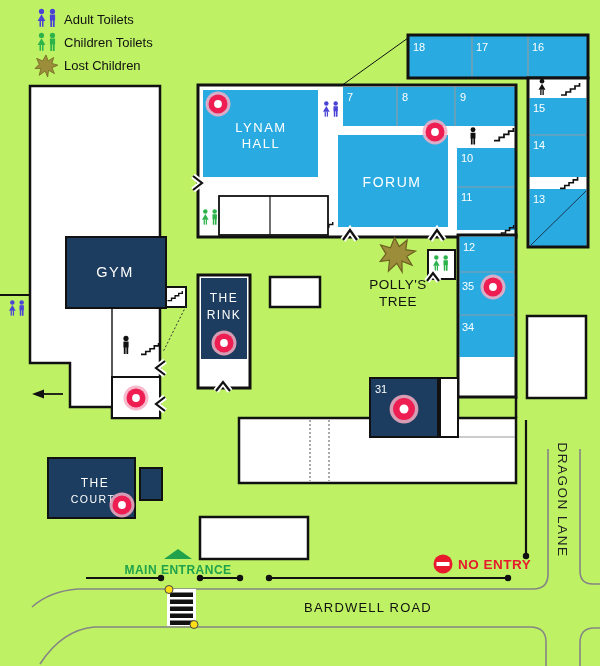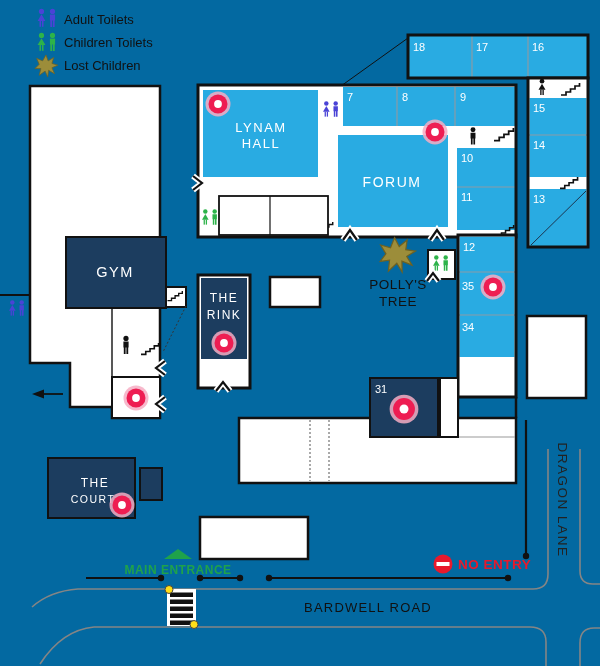--- a/index.html
+++ b/index.html
@@ -1,16 +1,16 @@
 <!DOCTYPE html>
 <html style="--room-blue: #29ABE2; --navy: #1C3D5F; --marker-pink: #EE1D52; --marker-halo: #F6ADC3; --entrance-green: #1FA24B; --no-entry-red: #E8192C; --adult-toilet-blue: #4A43D6; --children-toilet-green: #2DB34A; --leaf-olive: #9C8D3A; --crossing-yellow: #FFDE17;"><head>
 <meta charset="utf-8">
 <style>
   html,body{margin:0;padding:0;background:#fff;}
-  #map{position:relative;width:600px;height:666px;background:#0369a1;overflow:hidden;}
+  #map{position:relative;width:600px;height:666px;background:#bef264;overflow:hidden;}
   svg{display:block;}
   text{font-family:"Liberation Sans","DejaVu Sans",sans-serif;}
   .wall{fill:none;stroke:#111;}
   .white-room{fill:#fff;stroke:#111;}
   .blue{fill:var(--room-blue,#29ABE2);}
   .navy{fill:var(--navy,#1C3D5F);stroke:#111;stroke-width:2;}
   .divider{stroke:#8C9BA5;stroke-width:1.2;}
   .room-label{fill:#fff;font-size:11px;}
   .bldg-label{fill:#fff;letter-spacing:1.5px;}
   .chev-under{fill:none;stroke:#fff;stroke-width:6;}

